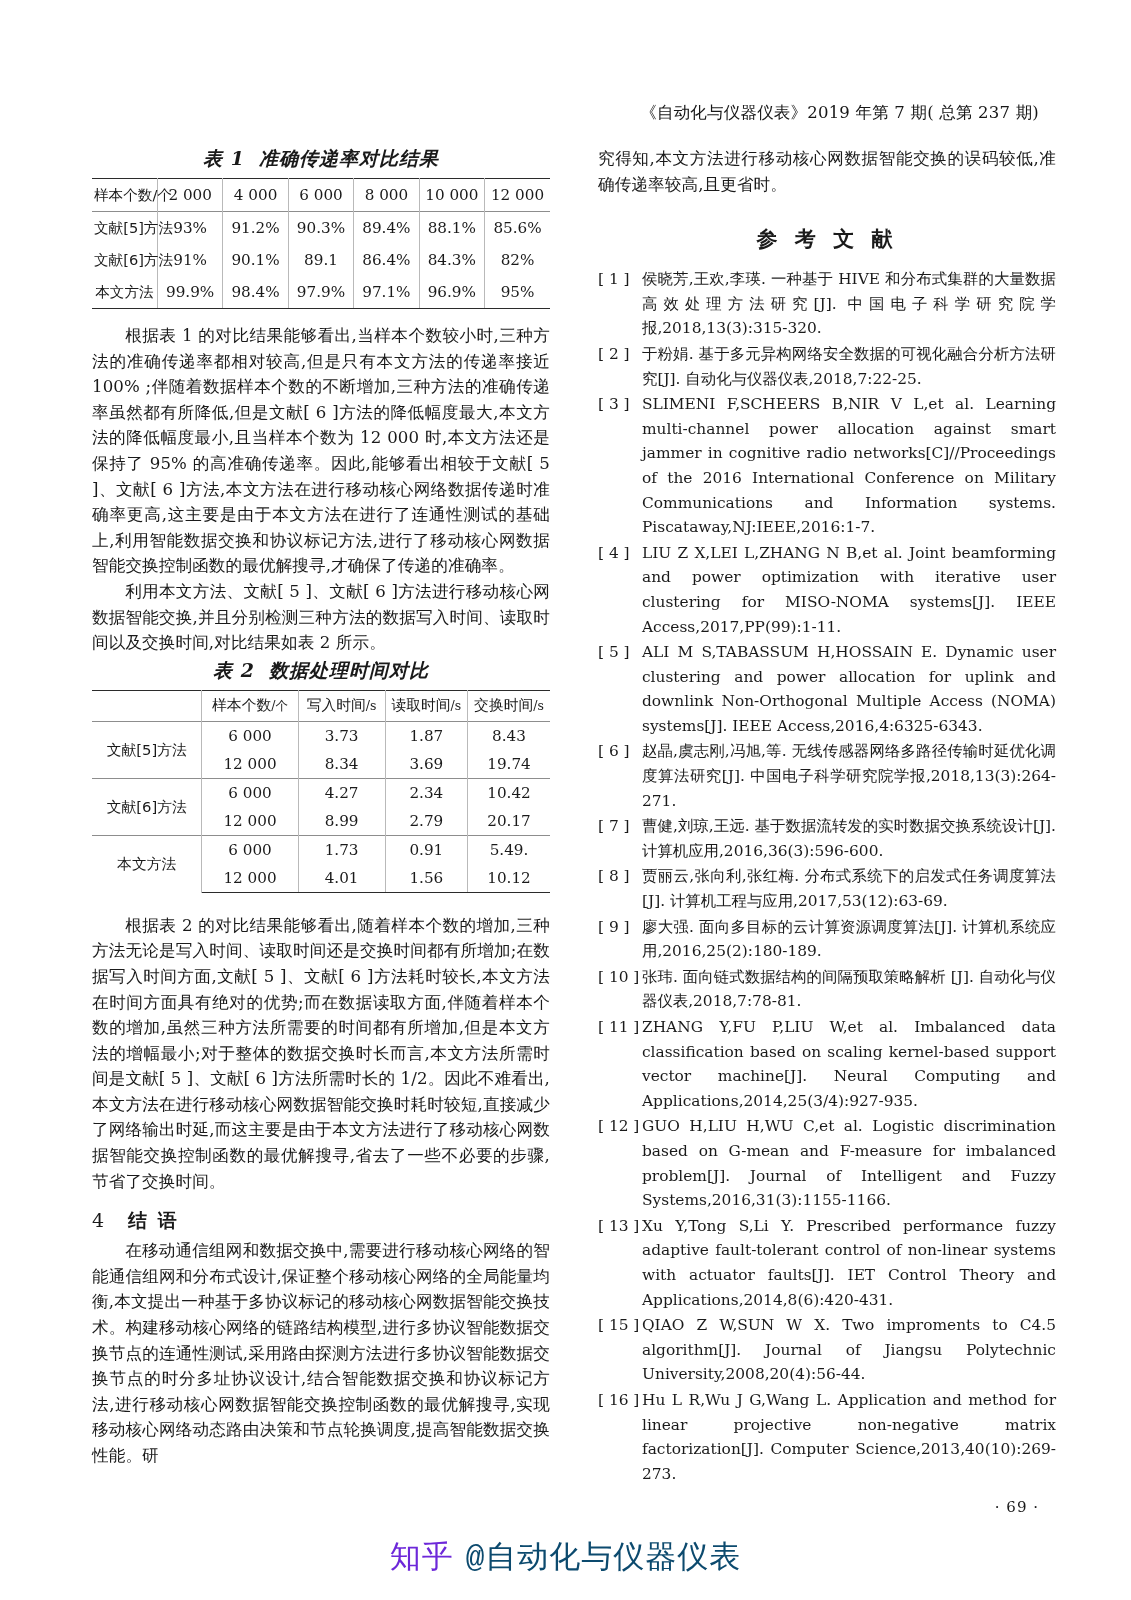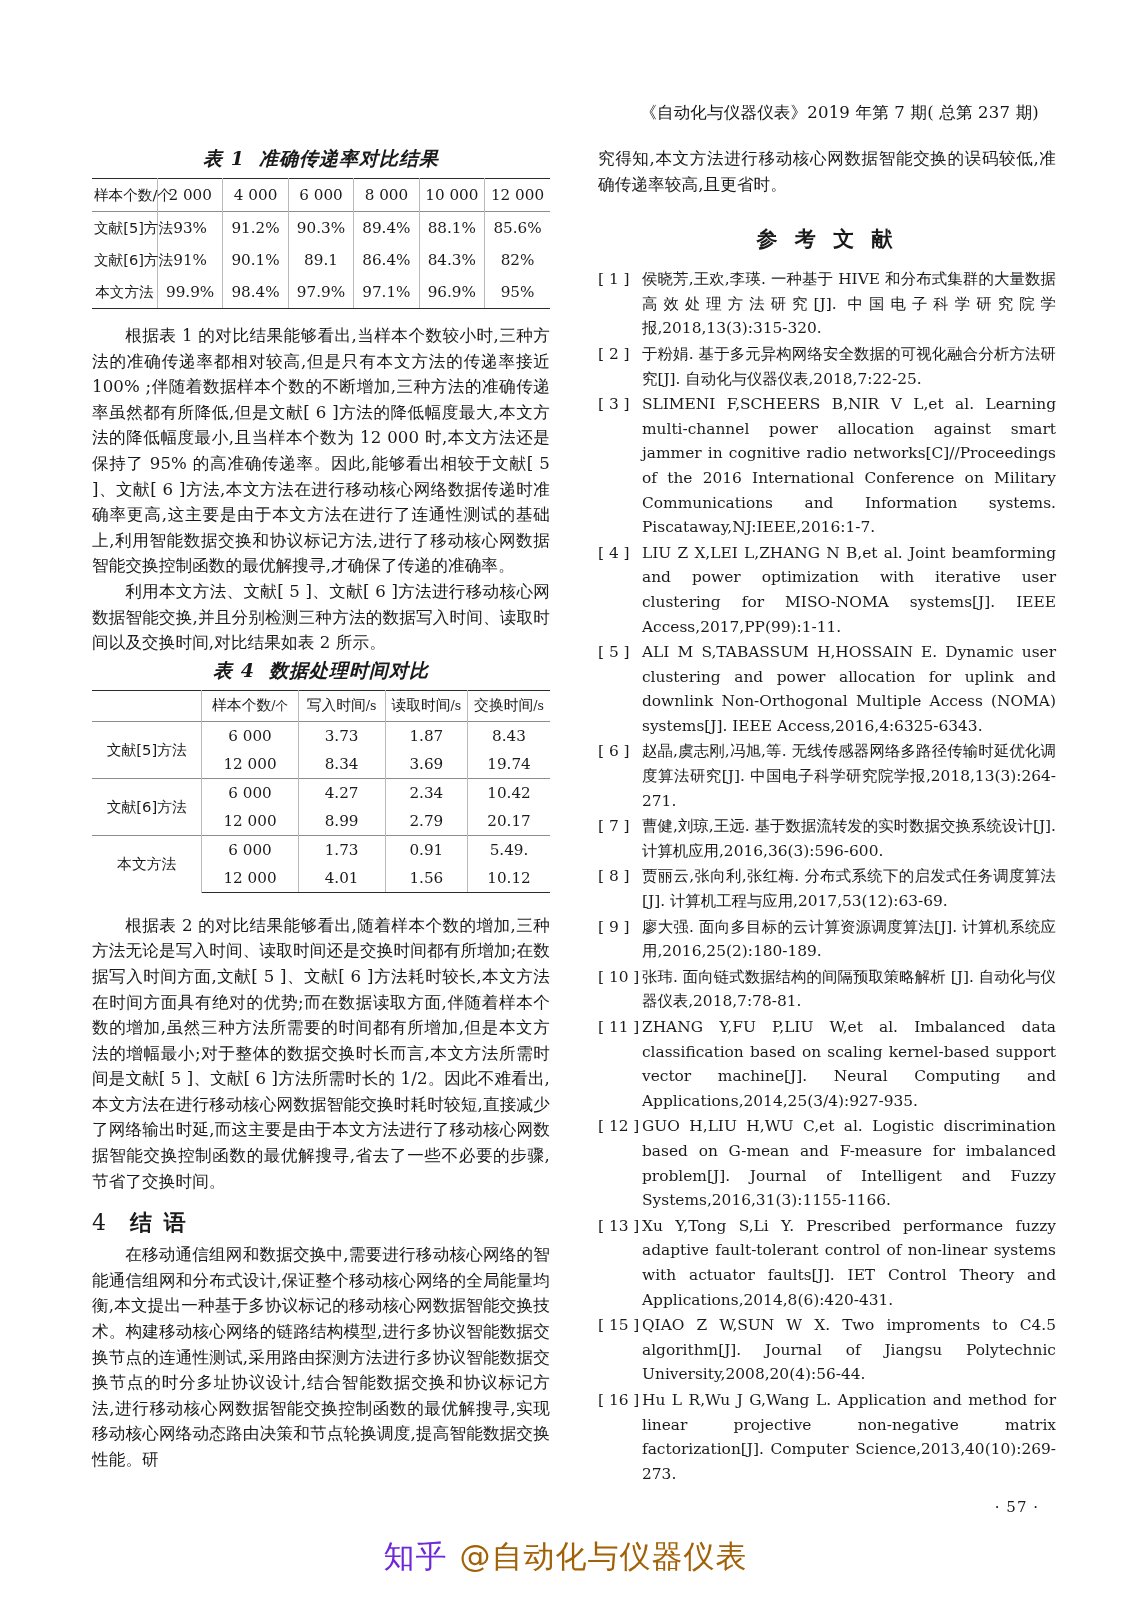--- a/index.html
+++ b/index.html
@@ -115,21 +115,21 @@
     padding: 4px 2px;
   }
   .t2 .hdr .unit {
     font-family: "DejaVu Serif", "Liberation Serif", serif;
     font-size: 12.5px;
   }
 
   
   .sec-head {
     margin: 14px 0 4px 0;
-    font-size: 22px;
+    font-size: 19px;
     font-family: "DejaVu Sans", "Liberation Sans", sans-serif;
     font-weight: bold;
     letter-spacing: 2px;
   }
   .sec-head .num {
     font-family: "DejaVu Serif", "Liberation Serif", serif;
     font-weight: normal;
     margin-right: 22px;
   }
 
@@ -181,21 +181,21 @@
     display: flex;
     align-items: center;
     gap: 12px;
     color: #c9c9c9;
     font-size: 31px;
     font-family: "DejaVu Sans", "Liberation Sans", sans-serif;
     white-space: nowrap;
     letter-spacing: 1px;
   }
   .watermark .wm-logo { color: #6d28d9; }
-  .watermark .wm-handle { color: #a16207; }
+  .watermark .wm-handle { color: #0c4a6e; font-family: Liberation Mono, monospace; }
   .spacer-14 { height: 14px; }
   .spacer-20 { height: 20px; }
 </style>
 </head>
 <body>
 
 <div class="page">
 
   <div class="running-head">《自动化与仪器仪表》2019 年第 7 期( 总第 237 期)</div>
 
@@ -247,21 +247,21 @@
           </tr>
         </tbody>
       </table>
 
       <div class="spacer-14"></div>
 
       <p class="body">根据表 1 的对比结果能够看出,当样本个数较小时,三种方法的准确传递率都相对较高,但是只有本文方法的传递率接近 100% ;伴随着数据样本个数的不断增加,三种方法的准确传递率虽然都有所降低,但是文献[ 6 ]方法的降低幅度最大,本文方法的降低幅度最小,且当样本个数为 12 000 时,本文方法还是保持了 95% 的高准确传递率。因此,能够看出相较于文献[ 5 ]、文献[ 6 ]方法,本文方法在进行移动核心网络数据传递时准确率更高,这主要是由于本文方法在进行了连通性测试的基础上,利用智能数据交换和协议标记方法,进行了移动核心网数据智能交换控制函数的最优解搜寻,才确保了传递的准确率。</p>
       <p class="body">利用本文方法、文献[ 5 ]、文献[ 6 ]方法进行移动核心网数据智能交换,并且分别检测三种方法的数据写入时间、读取时间以及交换时间,对比结果如表 2 所示。</p>
 
       <div class="tbl-caption" style="margin-top:2px;">
-        <span class="cap-num">表 4</span><span class="cap-gap"></span><span>数据处理时间对比</span>
+        <span class="cap-num">表 2</span><span class="cap-gap"></span><span>数据处理时间对比</span>
       </div>
 
       <table class="doc-table t2">
         <colgroup>
           <col style="width:24%">
             <col style="width:21%">
             <col style="width:19%">
             <col style="width:18%">
             <col style="width:18%">
         </colgroup>
@@ -393,20 +393,20 @@
             <span class="ref-text">QIAO Z W,SUN W X. Two improments to C4.5 algorithm[J]. Journal of Jiangsu Polytechnic University,2008,20(4):56-44.</span>
           </li>
         <li>
             <span class="ref-num">[ 16 ]</span>
             <span class="ref-text">Hu L R,Wu J G,Wang L. Application and method for linear projective non-negative matrix factorization[J]. Computer Science,2013,40(10):269-273.</span>
           </li>
       </ul>
     </div>
   </div>
 
-  <div class="page-number">· 57 ·</div>
+  <div class="page-number">· 69 ·</div>
 
   <div class="watermark">
     <span class="wm-logo">知乎</span>
     <span class="wm-handle">@自动化与仪器仪表</span>
   </div>
 
 </div>
 
 </body></html>

